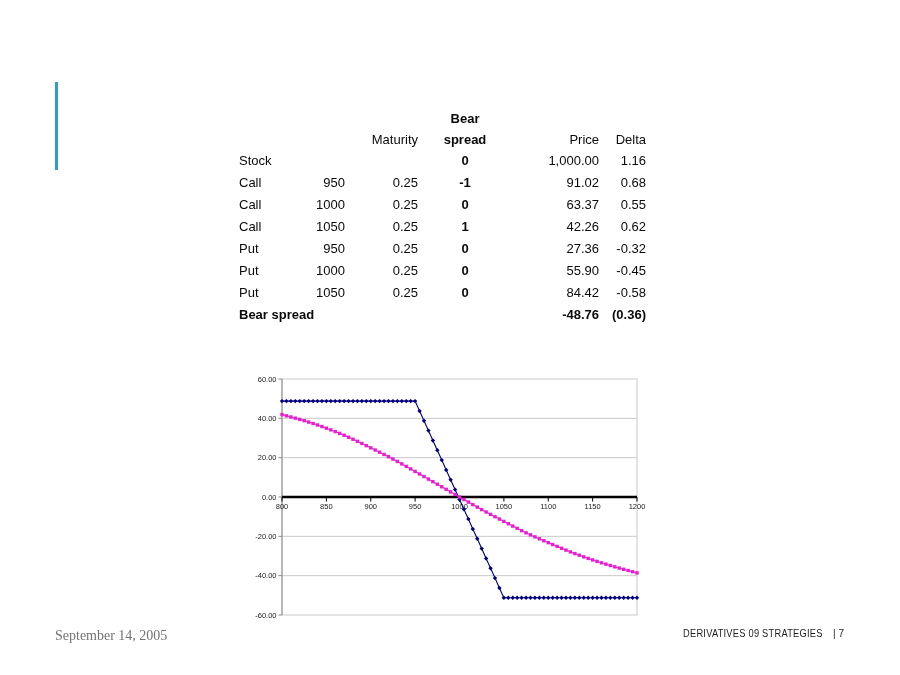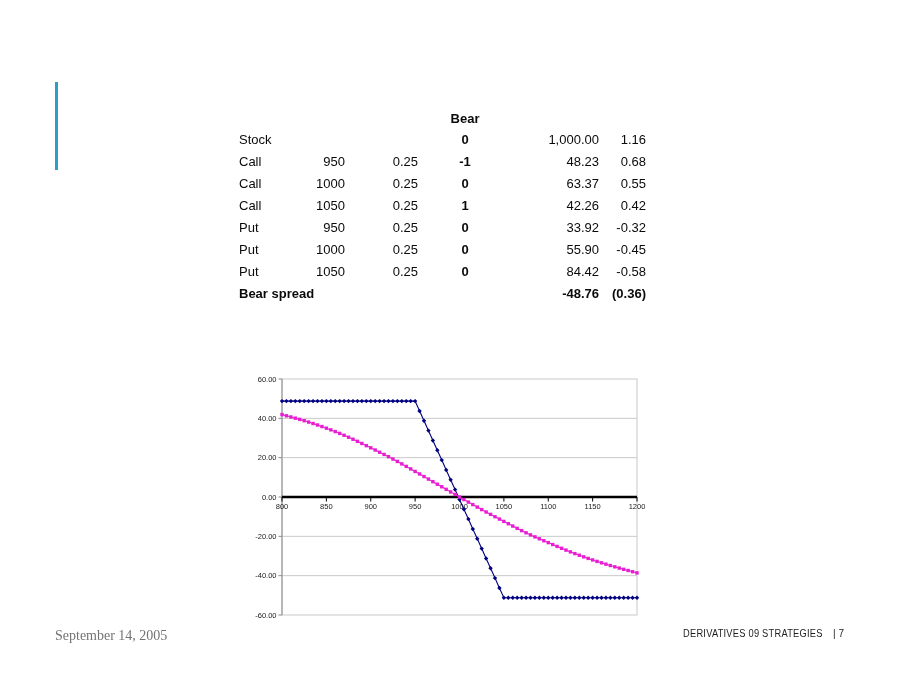--- a/index.html
+++ b/index.html
@@ -53,59 +53,67 @@
 
   <div class="postable">
     <div class="trow hrow1">
       <div class="c1"></div>
       <div class="c2"></div>
       <div class="c3"></div>
       <div class="c4 b">Bear</div>
       <div class="c5"></div>
       <div class="c6"></div>
     </div>
+    <div class="trow hrow2">
+      <div class="c1"></div>
+      <div class="c2"></div>
+      <div class="c3">Maturity</div>
+      <div class="c4 b">spread</div>
+      <div class="c5">Price</div>
+      <div class="c6">Delta</div>
+    </div>
     <div id="table-body">
         <div class="trow drow">
           <div class="c1">Stock</div>
           <div class="c2"></div>
           <div class="c3"></div>
           <div class="c4 b">0</div>
           <div class="c5">1,000.00</div>
           <div class="c6">1.16</div>
         </div>
         <div class="trow drow">
           <div class="c1">Call</div>
           <div class="c2">950</div>
           <div class="c3">0.25</div>
           <div class="c4 b">-1</div>
-          <div class="c5">48.23</div>
+          <div class="c5">91.02</div>
           <div class="c6">0.68</div>
         </div>
         <div class="trow drow">
           <div class="c1">Call</div>
           <div class="c2">1000</div>
           <div class="c3">0.25</div>
           <div class="c4 b">0</div>
           <div class="c5">63.37</div>
           <div class="c6">0.55</div>
         </div>
         <div class="trow drow">
           <div class="c1">Call</div>
           <div class="c2">1050</div>
           <div class="c3">0.25</div>
           <div class="c4 b">1</div>
           <div class="c5">42.26</div>
-          <div class="c6">0.42</div>
+          <div class="c6">0.62</div>
         </div>
         <div class="trow drow">
           <div class="c1">Put</div>
           <div class="c2">950</div>
           <div class="c3">0.25</div>
           <div class="c4 b">0</div>
-          <div class="c5">33.92</div>
+          <div class="c5">27.36</div>
           <div class="c6">-0.32</div>
         </div>
         <div class="trow drow">
           <div class="c1">Put</div>
           <div class="c2">1000</div>
           <div class="c3">0.25</div>
           <div class="c4 b">0</div>
           <div class="c5">55.90</div>
           <div class="c6">-0.45</div>
         </div>

